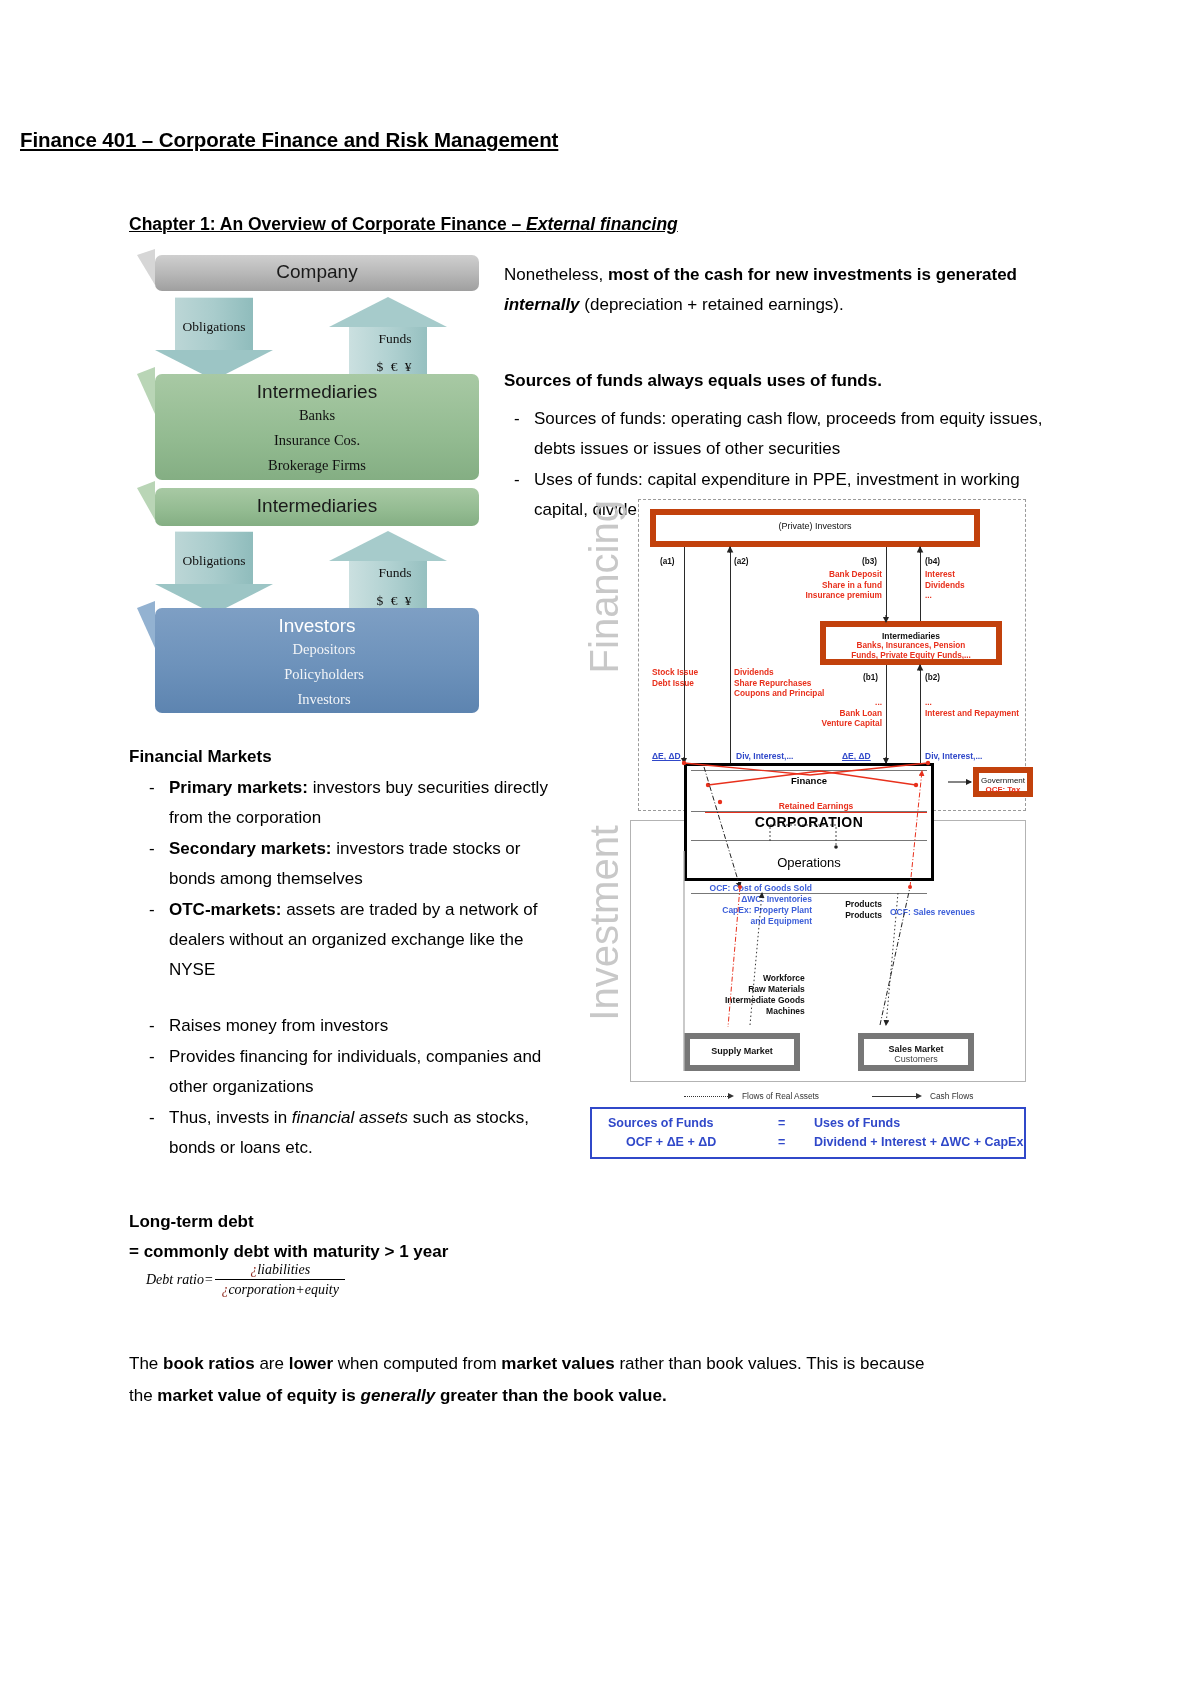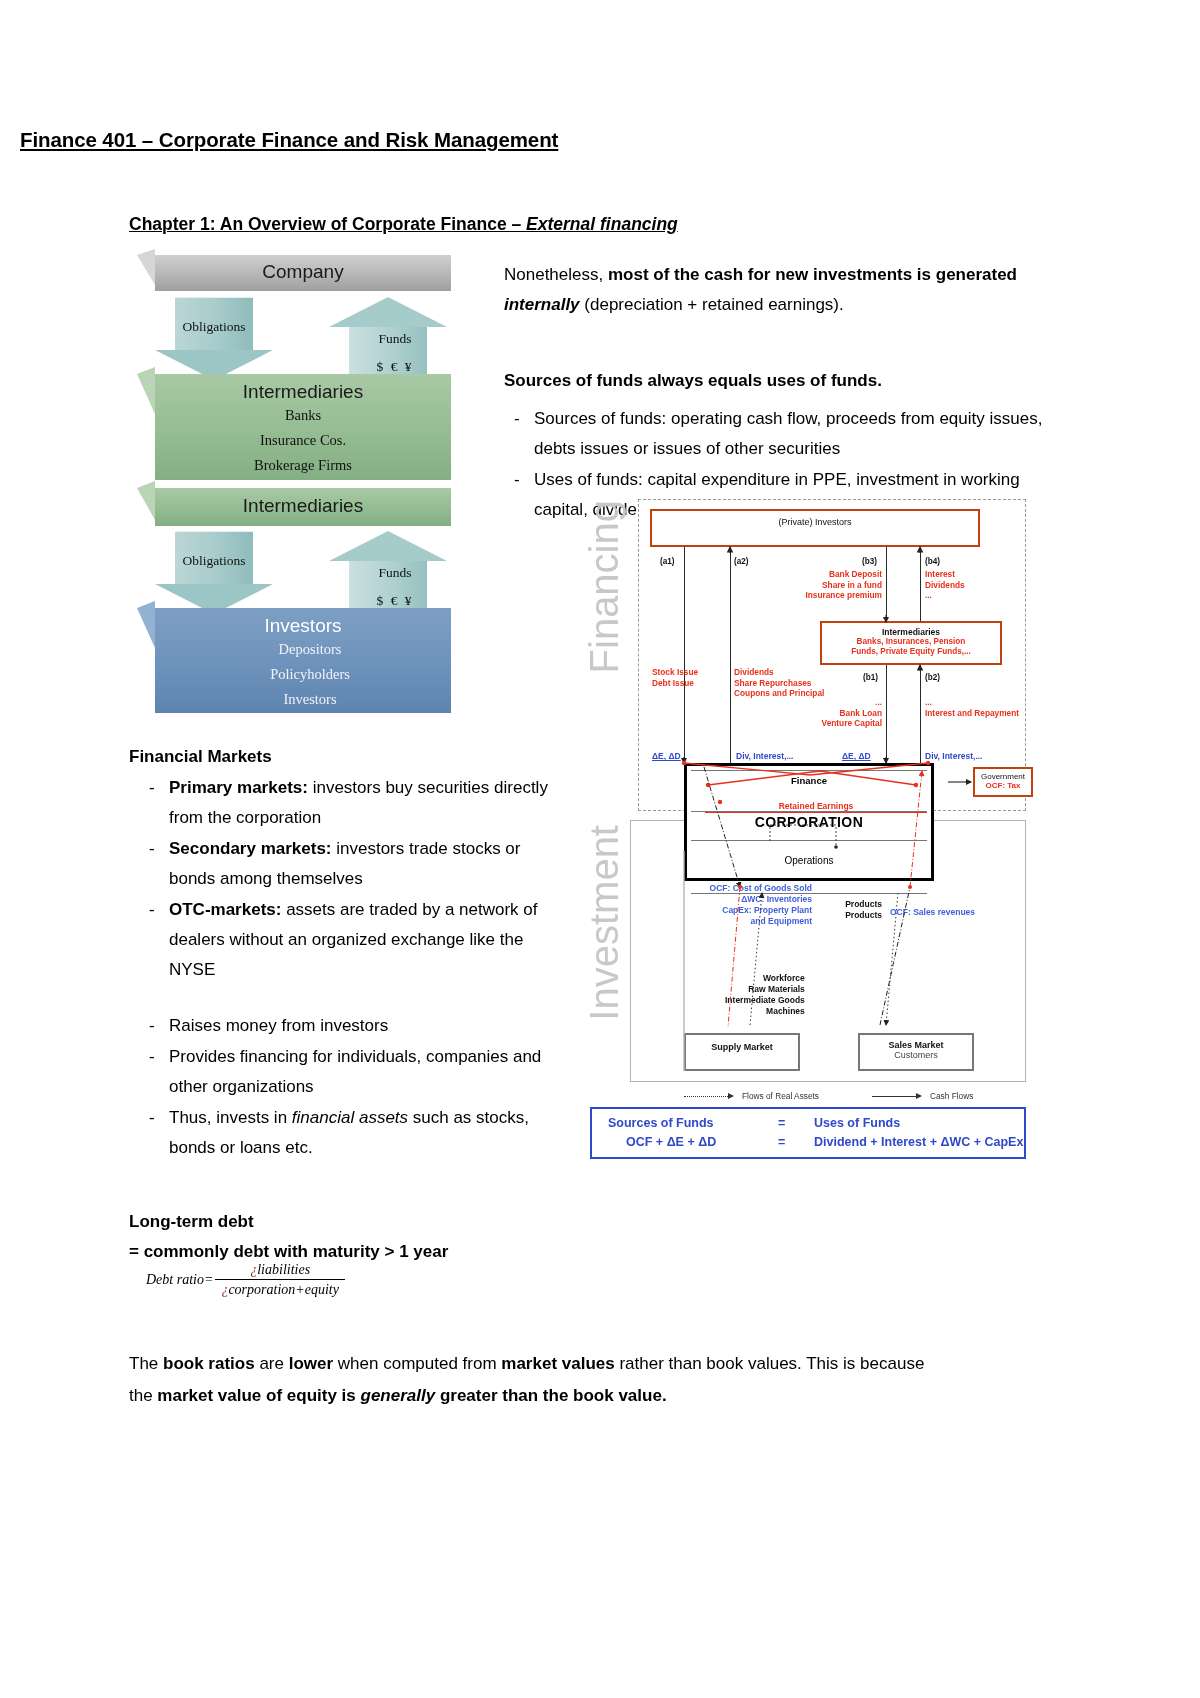--- a/index.html
+++ b/index.html
@@ -73,23 +73,24 @@
   .diag1 {
     position: absolute;
     left: 131px;
     top: 250px;
     width: 330px;
     height: 473px;
   }
   .band {
     position: absolute;
     left: 24px;
-    width: 296px;
+    width: 324px;
     box-sizing: border-box;
     text-align: center;
+    border-radius: 7px;
   }
   .band .title {
     font-size: 19px;
     color: #1a1a1a;
   }
   .band .sub {
     font-family: "Liberation Serif", serif;
     font-size: 14.5px;
     color: #111;
     line-height: 25px;
@@ -293,21 +294,21 @@
     position: absolute;
     left: 50px; top: 325px;
     width: 396px; height: 262px;
     border: 1.5px solid #b3b3b3;
     box-sizing: border-box;
     background: #fff;
   }
 
   .box {
     position: absolute;
-    border: 2px solid #c2410c;
+    border: 6px solid #c2410c;
     background: #fff;
     box-sizing: border-box;
     text-align: center;
     font-size: 8.5px;
     color: #111;
   }
   .box-investors { left: 70px; top: 14px; width: 330px; height: 38px; padding-top: 6px; font-size: 9px; }
   .box-intermed { left: 240px; top: 126px; width: 182px; height: 44px; padding-top: 4px; }
   .box-intermed .t { color: #111; font-weight: bold; font-size: 8.5px; }
   .box-intermed .r { color: #e8301c; font-weight: bold; font-size: 8.2px; line-height: 10px; }
@@ -327,21 +328,21 @@
     box-sizing: border-box;
   }
   .corp-row {
     position: absolute; left: 4px; right: 4px;
     border-top: 1px solid #777;
     border-bottom: 1px solid #777;
     text-align: center;
   }
   .corp-finance { top: 4px; height: 36px; font-size: 9.5px; font-weight: bold; padding-top: 4px; }
   .corp-title { top: 44px; height: 28px; border: none; font-size: 14px; font-weight: bold; letter-spacing: 0.4px; padding-top: 4px;}
-  .corp-oper { top: 74px; height: 38px; font-size: 10px; padding-top: 14px; }
+  .corp-oper { top: 74px; height: 38px; font-size: 13px; padding-top: 14px; }
   .retained {
     position: absolute;
     left: 18px; top: 30px; width: 214px;
     text-align: center;
     font-size: 8.5px;
     font-weight: bold;
     color: #e8301c;
   }
   .retained::after {
     content: "";

